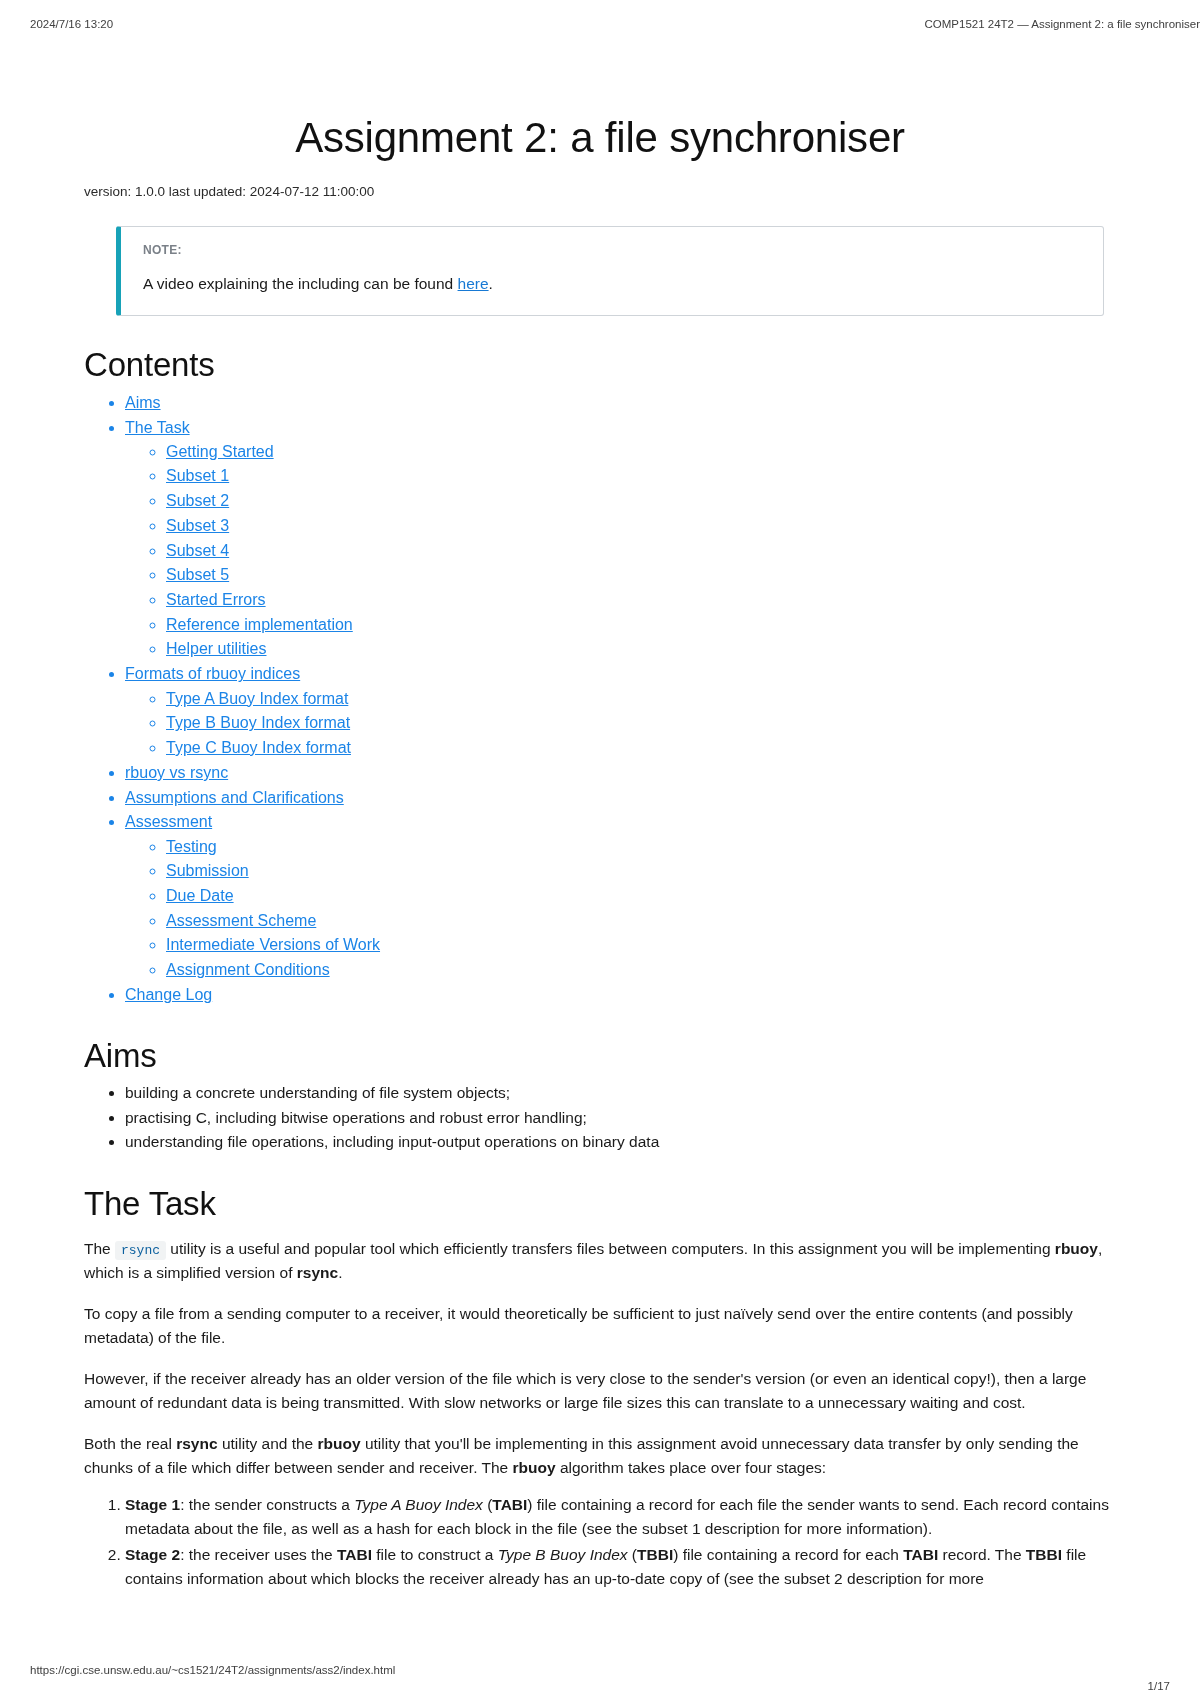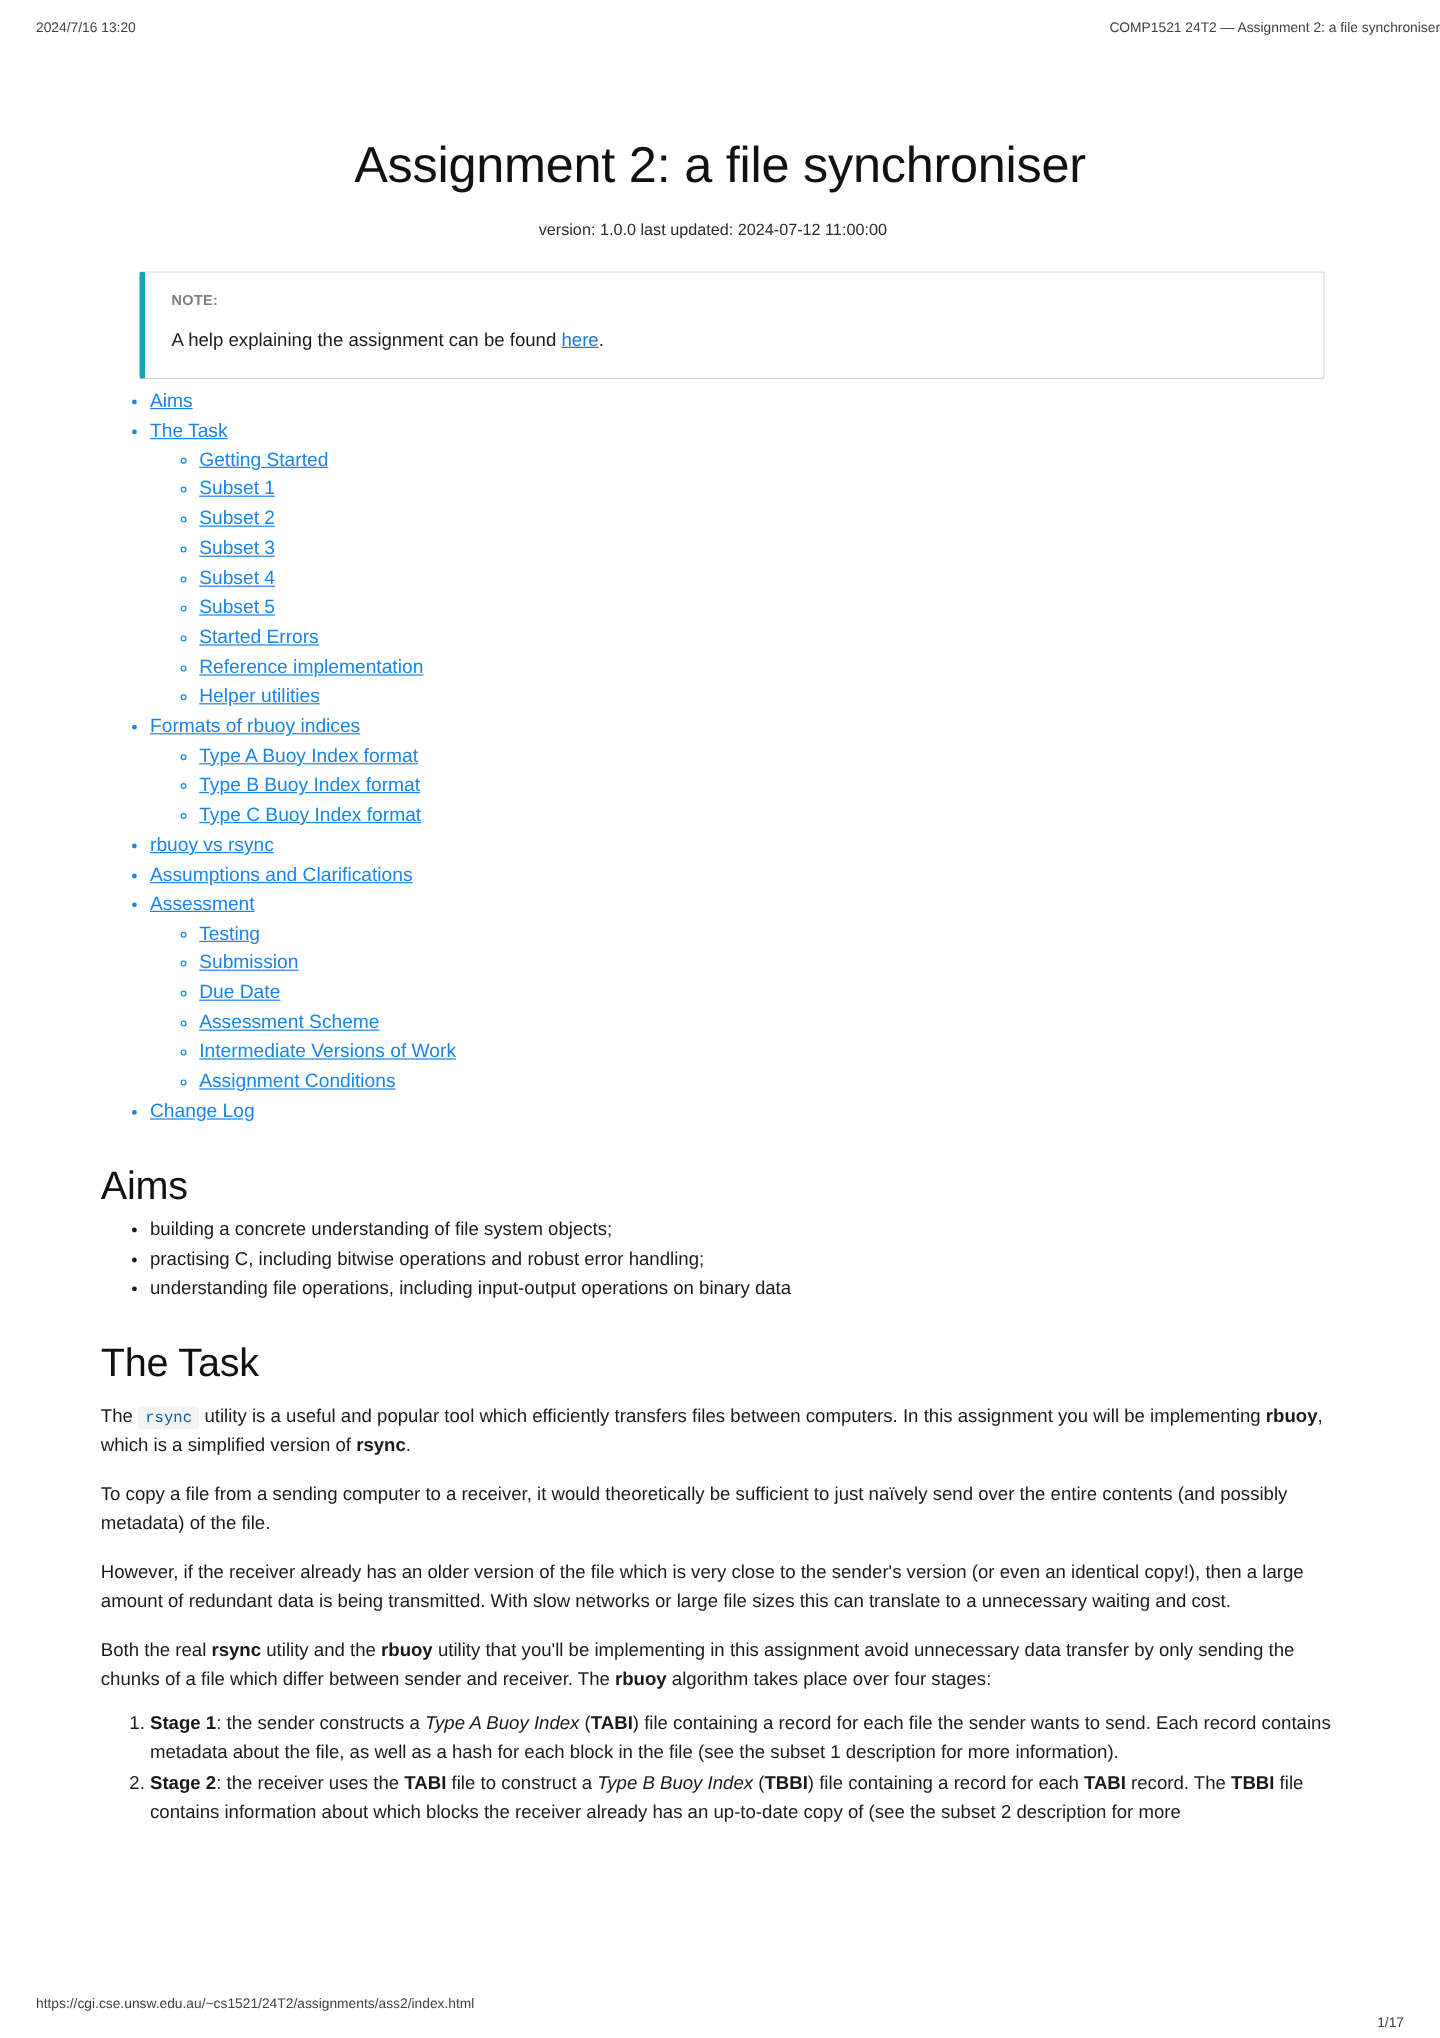--- a/index.html
+++ b/index.html
@@ -78,21 +78,21 @@
 
   h1.doc-title {
     font-size: 42px;
     font-weight: 400;
     text-align: center;
     margin: 58px 0 0 0;
     letter-spacing: -0.2px;
     color: #111;
   }
   .version-line {
-    text-align: center;
+    text-align: left;
     font-size: 13.5px;
     color: #2b2b2b;
     margin-top: 22px;
     padding-right: 12px;
   }
 
   
   .note-box {
     margin-top: 27px;
     margin-left: 32px;
@@ -203,23 +203,24 @@
 </div>
 
 <div class="page">
   <div class="doc">
 
     <h1 class="doc-title">Assignment 2: a file synchroniser</h1>
     <div class="version-line">version: 1.0.0 last updated: 2024-07-12 11:00:00</div>
 
     <div class="note-box">
       <div class="note-label">NOTE:</div>
-      <p><span>A help explaining the assignment can be found </span><a href="#">here</a><span>.</span></p>
+      <p><span>A video explaining the including can be found </span><a href="#">here</a><span>.</span></p>
     </div>
 
+    <h2 class="sec">Contents</h2>
     <ul class="toc">
       <li><a class="toc-link" href="#">Aims</a></li>
       <li><a class="toc-link" href="#">The Task</a>
         <ul>
           <li><a class="toc-link" href="#">Getting Started</a></li>
           <li><a class="toc-link" href="#">Subset 1</a></li>
           <li><a class="toc-link" href="#">Subset 2</a></li>
           <li><a class="toc-link" href="#">Subset 3</a></li>
           <li><a class="toc-link" href="#">Subset 4</a></li>
           <li><a class="toc-link" href="#">Subset 5</a></li>

